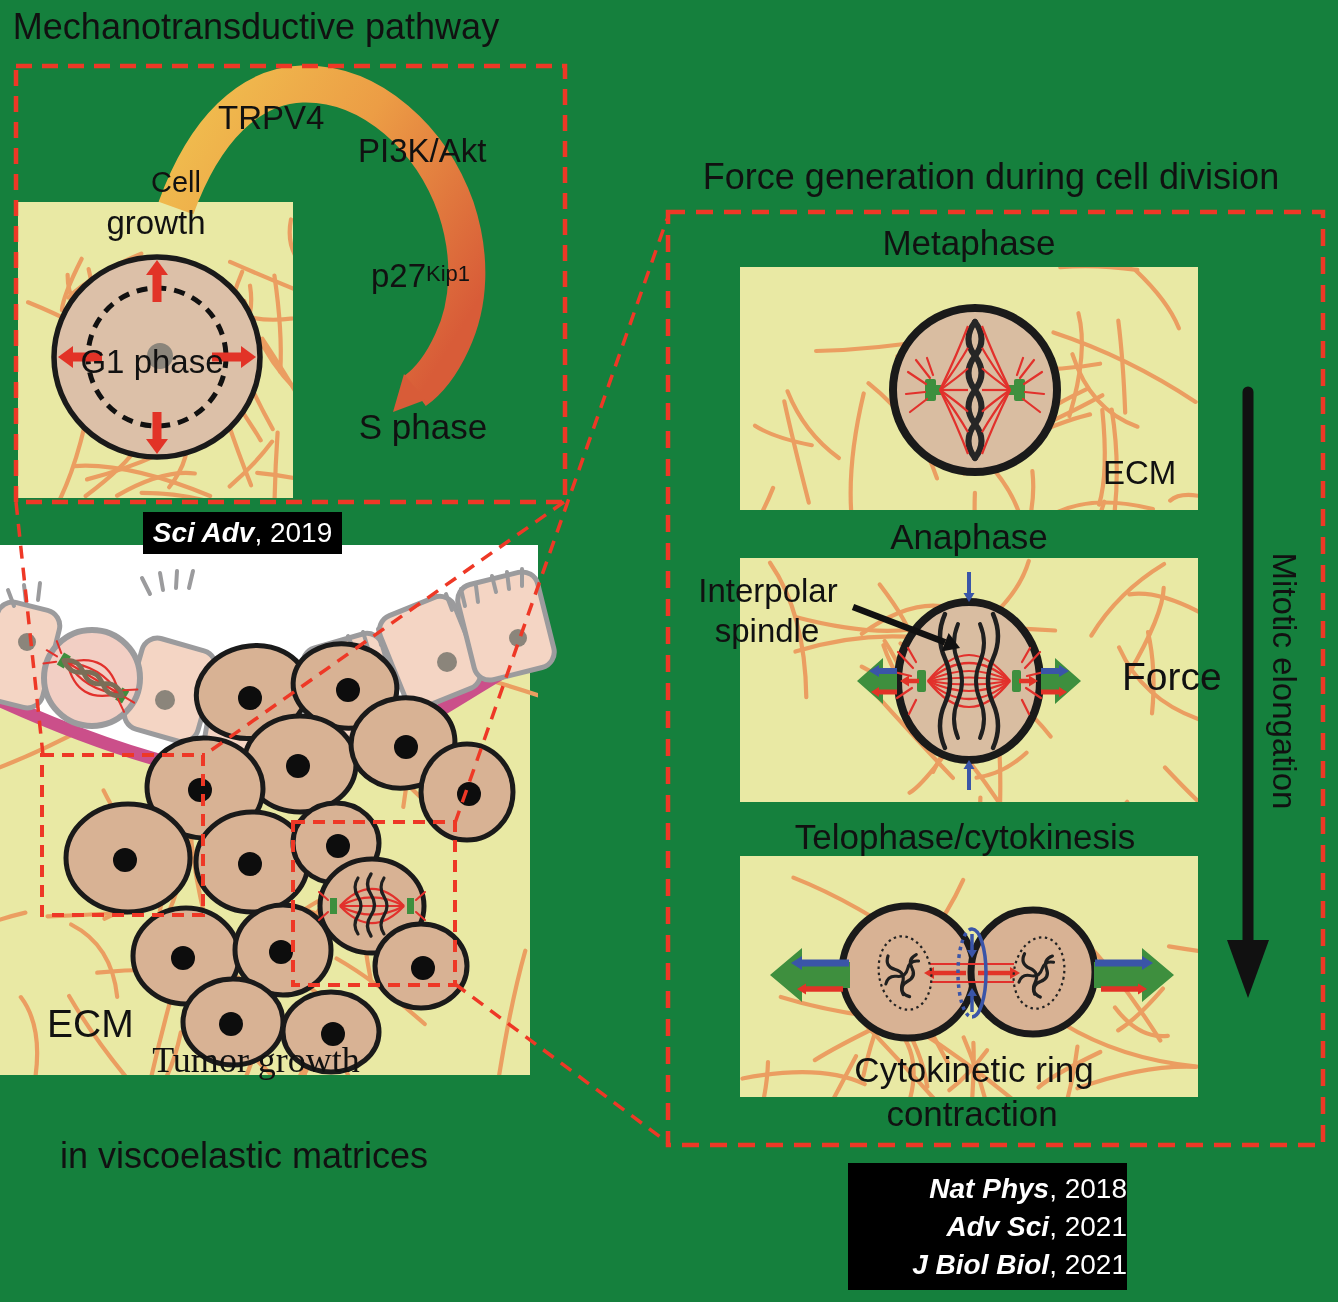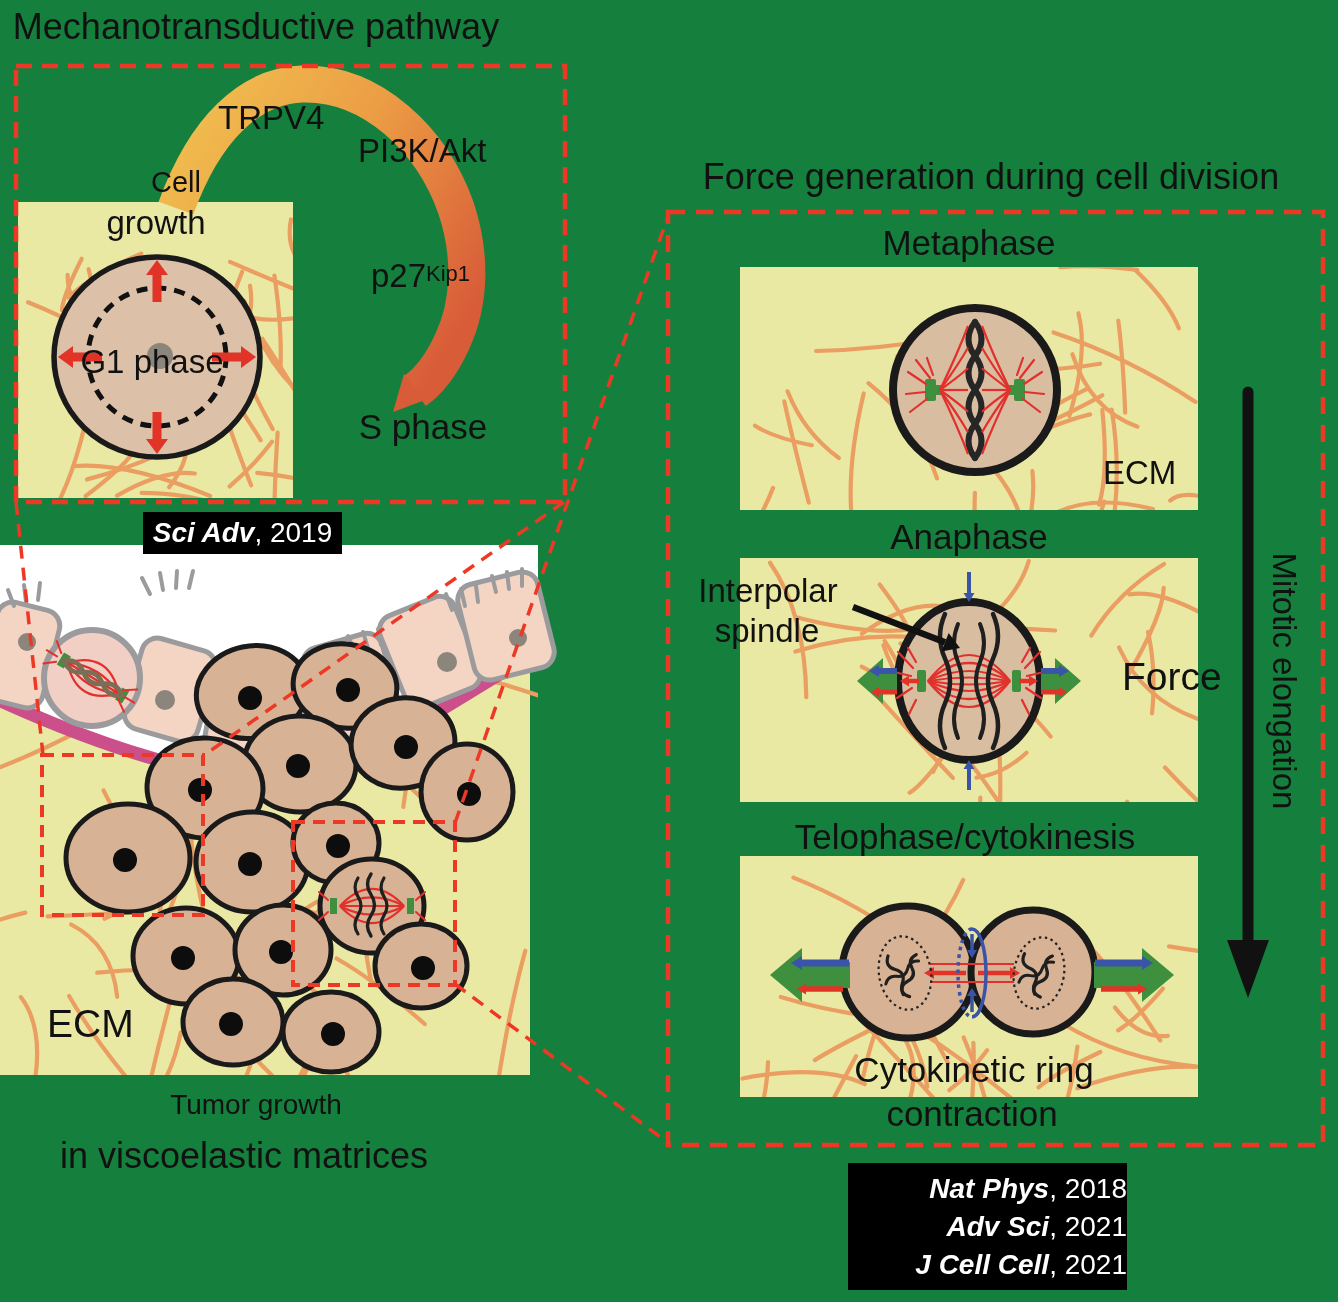--- a/index.html
+++ b/index.html
@@ -556,32 +556,32 @@
   <div class="lbl" style="left:371px;top:257px;font-size:33px;"><span>p27</span><sup class="kip">Kip1</sup></div>
   <div class="lbl ctr" style="left:423px;top:407px;font-size:35px;">S phase</div>
   <div class="lbl ctr" style="left:157px;top:166px;font-size:29px;margin-left:19px;">Cell</div>
   <div class="lbl ctr" style="left:156px;top:204px;font-size:33px;">growth</div>
   <div class="lbl ctr" style="left:152px;top:343px;font-size:33px;">G1 phase</div>
   <div class="badge" id="badge-sciadv" style="left:143px;top:512px;width:199px;height:42px;">
     <span class="jr">Sci Adv</span>
       <span>, 2019</span>
   </div>
   <div class="lbl" style="left:47px;top:1002px;font-size:39px;">ECM</div>
-  <div class="lbl ctr" style="left:256px;top:1089px;font-size:28px;">Tumor growth</div>
+  <div class="lbl ctr" style="left:256px;top:1040px;font-size:36px;font-family:Liberation Serif, serif;">Tumor growth</div>
   <div class="lbl ctr" style="left:244px;top:1135px;font-size:36px;">in viscoelastic matrices</div>
 
   <div class="lbl ctr" style="left:991px;top:156px;font-size:36px;">Force generation during cell division</div>
   <div class="lbl ctr" style="left:969px;top:223px;font-size:35px;">Metaphase</div>
   <div class="lbl" style="left:1103px;top:454px;font-size:33px;">ECM</div>
   <div class="lbl ctr" style="left:969px;top:517px;font-size:35px;">Anaphase</div>
   <div class="lbl ctr" style="left:768px;top:572px;font-size:33px;">Interpolar</div>
   <div class="lbl ctr" style="left:767px;top:612px;font-size:33px;">spindle</div>
   <div class="lbl" style="left:1122px;top:655px;font-size:39px;">Force</div>
   <div class="lbl ctr" style="left:965px;top:817px;font-size:35px;">Telophase/cytokinesis</div>
   <div class="lbl ctr" style="left:974px;top:1050px;font-size:35px;">Cytokinetic ring</div>
   <div class="lbl ctr" style="left:972px;top:1094px;font-size:35px;">contraction</div>
   <div class="lbl vert" style="left:1284px;top:681px;font-size:33px;">Mitotic elongation</div>
   <div class="badge" id="badge-multi" style="left:848px;top:1163px;width:279px;height:127px;">
     <div><span class="jr">Nat Phys</span><span>, 2018</span></div>
     <div><span class="jr">Adv Sci</span><span>, 2021</span></div>
-    <div><span class="jr">J Cell Cell</span><span>, 2021</span></div>
+    <div><span class="jr">J Biol Biol</span><span>, 2021</span></div>
   </div>
 </div>
 
 </body></html>

